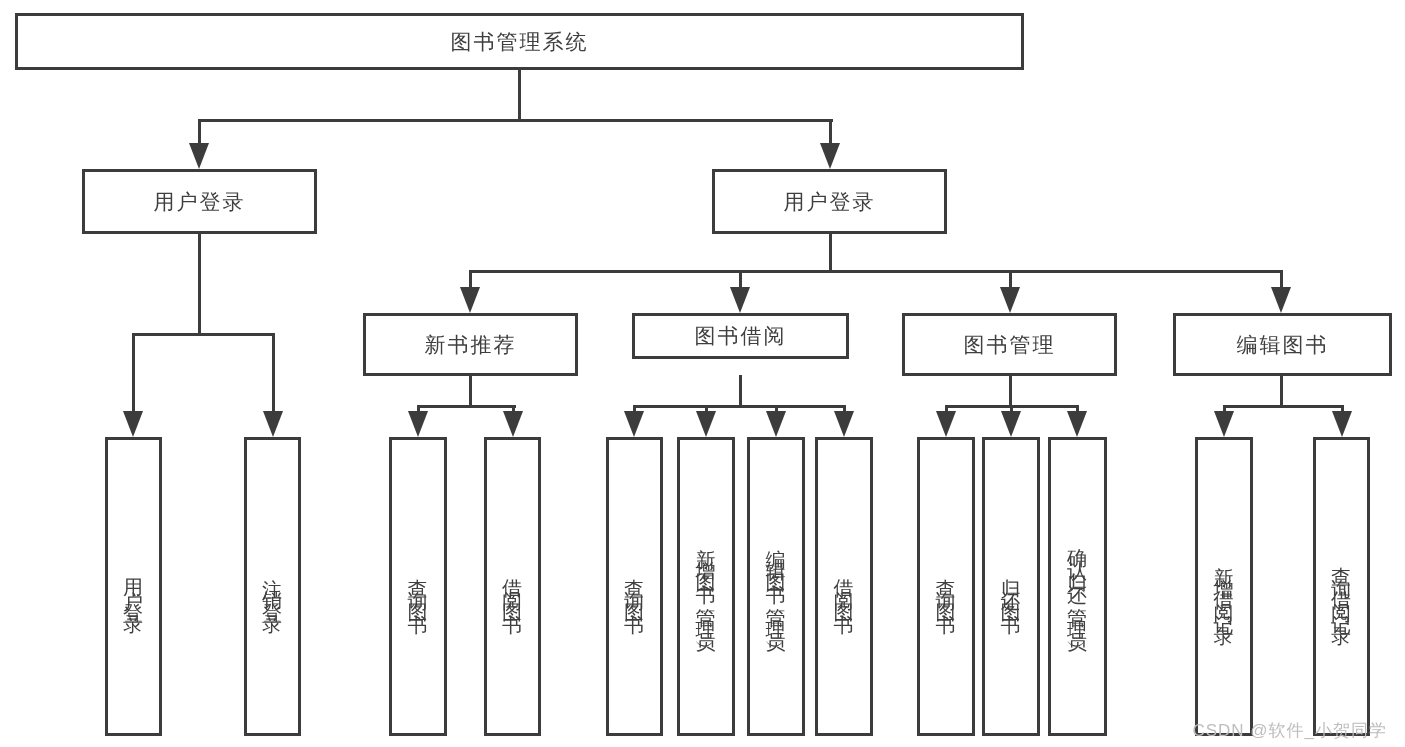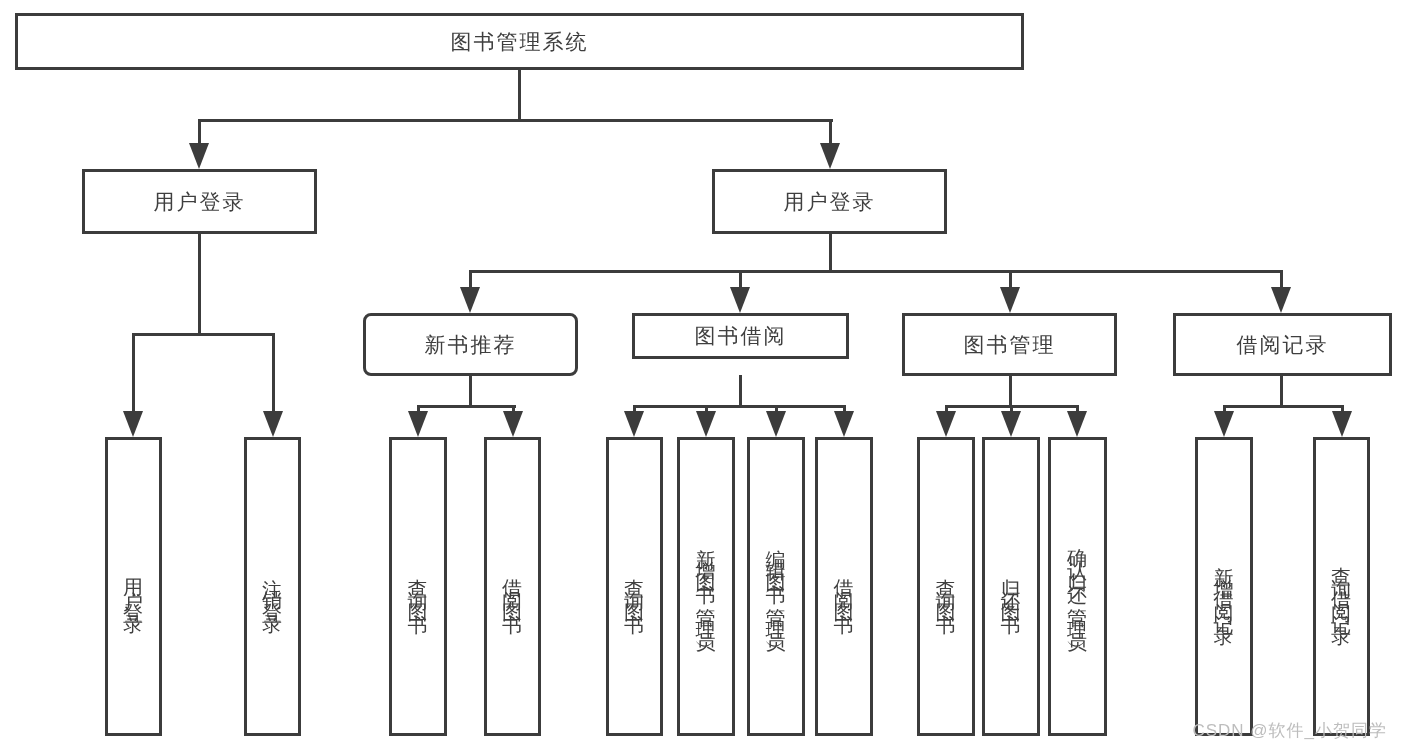--- a/index.html
+++ b/index.html
@@ -125,31 +125,31 @@
   <div id="nodes-layer">
       <div class="node" style="left: 15px; top: 13px; width: 1009px; height: 57px;">
         <span class="label">图书管理系统</span>
       </div>
       <div class="node" style="left: 82px; top: 169px; width: 235px; height: 65px;">
         <span class="label">用户登录</span>
       </div>
       <div class="node" style="left: 712px; top: 169px; width: 235px; height: 65px;">
         <span class="label">用户登录</span>
       </div>
-      <div class="node" style="left: 363px; top: 313px; width: 215px; height: 63px; border-radius: 8px;">
+      <div class="node" style="left: 363px; top: 313px; width: 215px; height: 63px;">
         <span class="label">新书推荐</span>
       </div>
       <div class="node" style="left: 632px; top: 313px; width: 217px; height: 46px;">
         <span class="label">图书借阅</span>
       </div>
       <div class="node" style="left: 902px; top: 313px; width: 215px; height: 63px;">
         <span class="label">图书管理</span>
       </div>
       <div class="node" style="left: 1173px; top: 313px; width: 219px; height: 63px;">
-        <span class="label">借阅记录</span>
+        <span class="label">编辑图书</span>
       </div>
       <div class="node leaf" style="left: 105px; top: 437px; width: 57px; height: 299px;">
         <span class="label">用户登录</span>
       </div>
       <div class="node leaf" style="left: 244px; top: 437px; width: 57px; height: 299px;">
         <span class="label">注销登录</span>
       </div>
       <div class="node leaf" style="left: 389px; top: 437px; width: 58px; height: 299px;">
         <span class="label">查询图书</span>
       </div>

